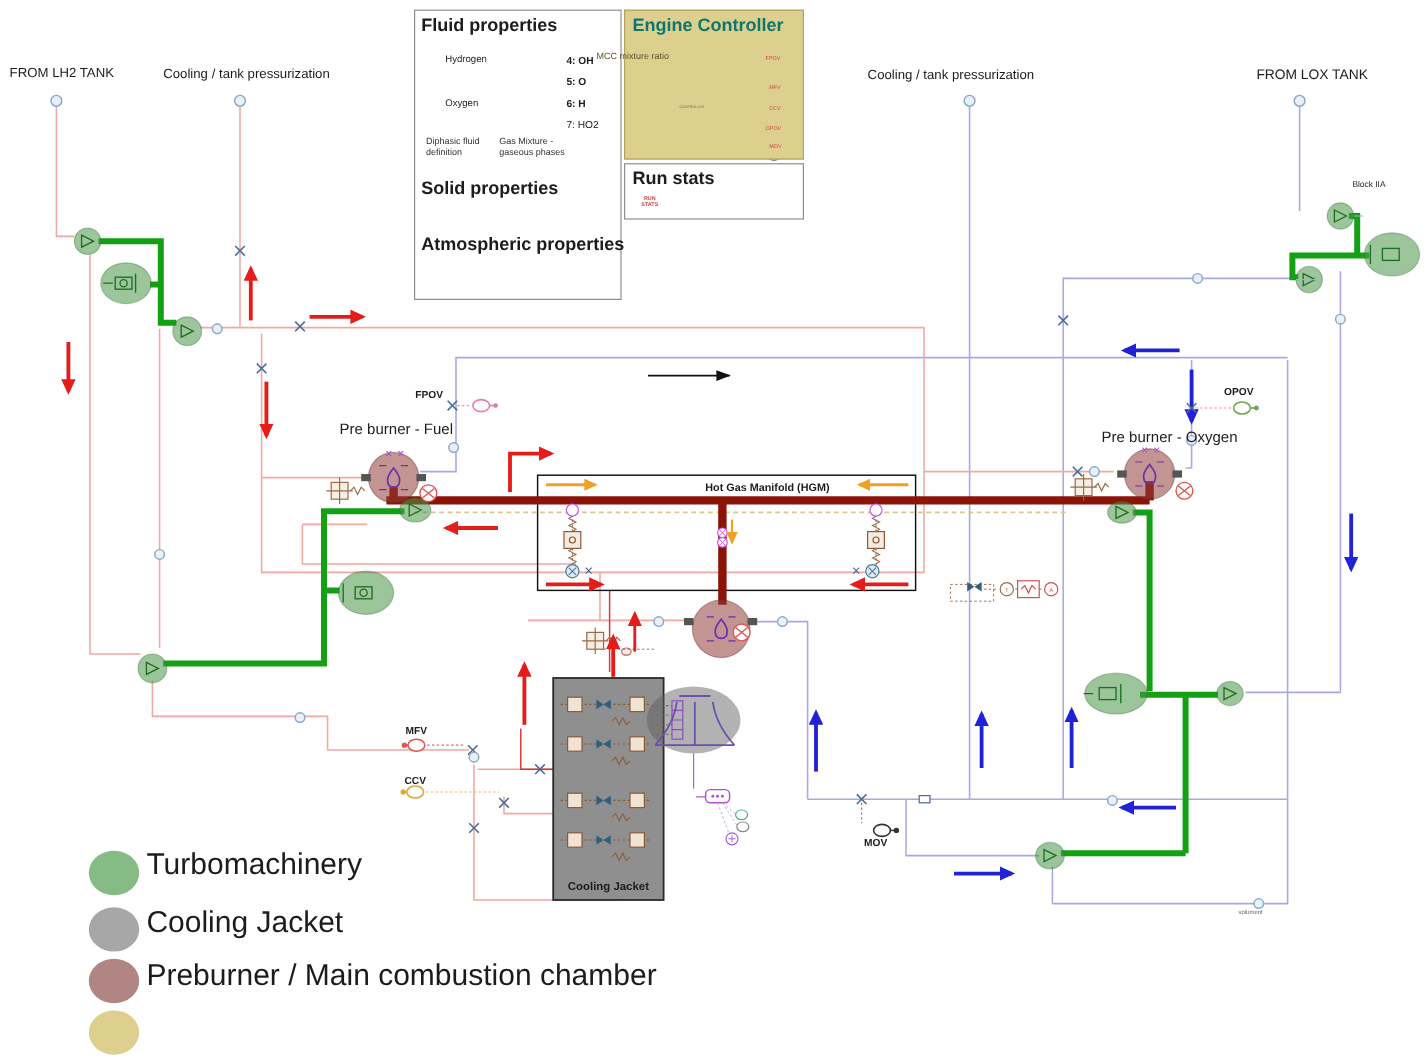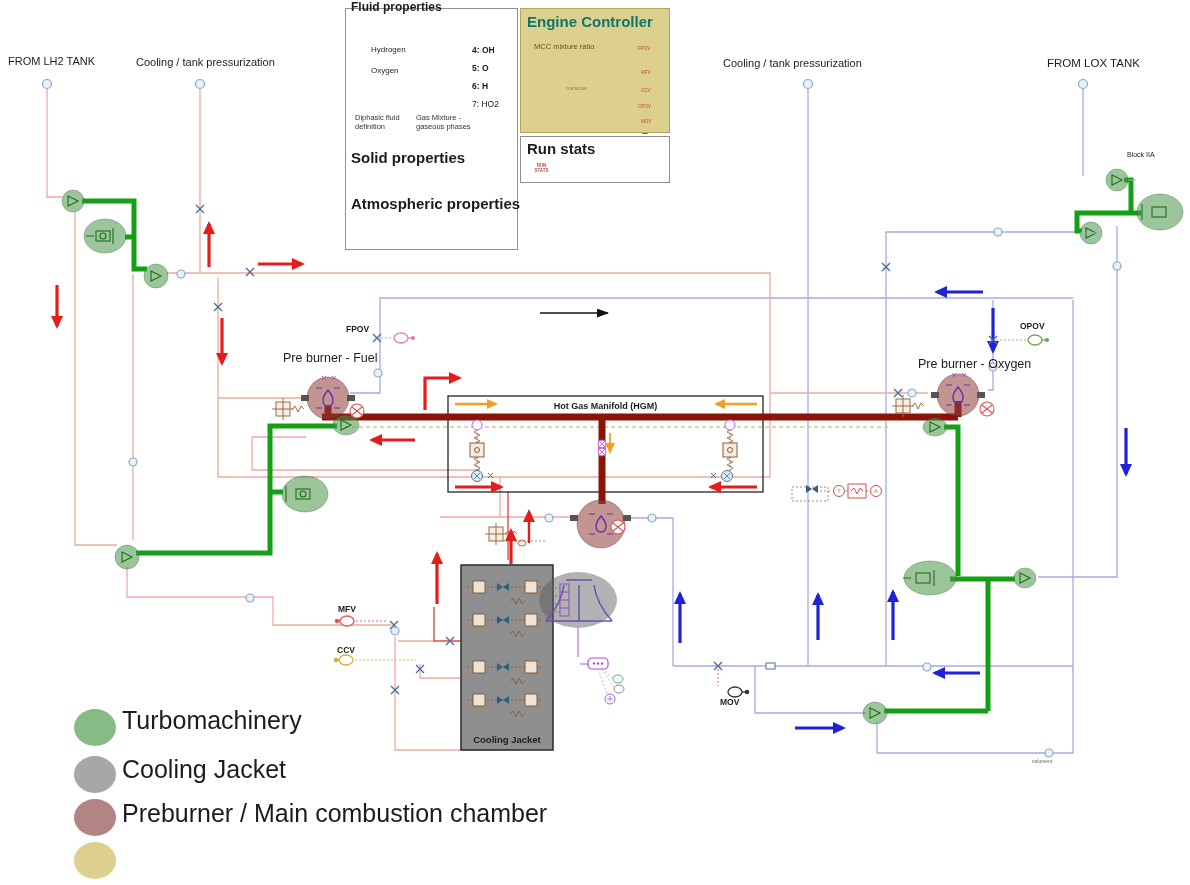--- a/index.html
+++ b/index.html
@@ -461,41 +461,41 @@
 
 <div class="lbl" style="left:8px;top:55px;font-size:11px;">FROM LH2 TANK</div>
 <div class="lbl" style="left:136px;top:56px;font-size:11px;">Cooling / tank pressurization</div>
 <div class="lbl" style="left:723px;top:57px;font-size:11px;">Cooling / tank pressurization</div>
 <div class="lbl" style="left:1047px;top:57px;font-size:11.5px;">FROM LOX TANK</div>
 <div class="lbl" style="left:1127px;top:151px;font-size:7px;">Block IIA</div>
 <div class="lbl" style="left:346px;top:324px;font-size:8.5px;font-weight:bold;">FPOV</div>
 <div class="lbl" style="left:283px;top:351px;font-size:12.5px;">Pre burner - Fuel</div>
 <div class="lbl" style="left:1020px;top:321px;font-size:8.5px;font-weight:bold;">OPOV</div>
 <div class="lbl" style="left:906px;top:357px;font-size:12.5px;margin-left:12px;">Pre burner - Oxygen</div>
-<div class="lbl ctr" style="left:448px;top:401px;width:315px;font-size:9px;font-weight:bold;">Hot Gas Manifold (HGM)</div>
+<div class="lbl ctr" style="left:448px;top:401px;width:315px;font-size:9px;font-weight:bold;padding-left:34px;">Hot Gas Manifold (HGM)</div>
 <div class="lbl" style="left:338px;top:604px;font-size:8.5px;font-weight:bold;">MFV</div>
 <div class="lbl" style="left:337px;top:645px;font-size:8.5px;font-weight:bold;">CCV</div>
 <div class="lbl" style="left:720px;top:697px;font-size:8.5px;font-weight:bold;">MOV</div>
 <div class="lbl ctr" style="left:461px;top:734px;width:92px;font-size:9.5px;font-weight:bold;">Cooling Jacket</div>
 <div class="lbl" style="left:1032px;top:758px;font-size:5px;color:#666;">volument</div>
 
-<div class="lbl" style="left:351px;top:0;font-size:12px;font-weight:bold;">Fluid properties</div>
+<div class="lbl" style="left:351px;top:13px;font-size:15px;font-weight:bold;">Fluid properties</div>
 <div class="lbl" style="left:371px;top:45px;font-size:8px;">Hydrogen</div>
-<div class="lbl" style="left:371px;top:66px;font-size:8px;text-align:center;">Oxygen</div>
+<div class="lbl" style="left:371px;top:81px;font-size:8px;text-align:center;">Oxygen</div>
 <div class="lbl" style="left:472px;top:45px;font-size:8.5px;font-weight:bold;">4: OH</div>
 <div class="lbl" style="left:472px;top:63px;font-size:8.5px;font-weight:bold;">5: O</div>
 <div class="lbl" style="left:472px;top:81px;font-size:8.5px;font-weight:bold;">6: H</div>
 <div class="lbl" style="left:472px;top:99px;font-size:8.5px;font-weight:normal;">7: HO2</div>
 <div class="lbl wrap" style="left:355px;top:114px;width:52px;font-size:7.5px;color:#333;">Diphasic fluid definition</div>
 <div class="lbl wrap" style="left:416px;top:114px;width:66px;font-size:7.5px;color:#333;">Gas Mixture - gaseous phases</div>
 <div class="lbl" style="left:351px;top:149px;font-size:15px;font-weight:bold;">Solid properties</div>
 <div class="lbl" style="left:351px;top:195px;font-size:15px;font-weight:bold;">Atmospheric properties</div>
 
 <div class="lbl" style="left:527px;top:13px;font-size:15px;font-weight:bold;color:#0f766e;">Engine Controller</div>
-<div class="lbl" style="left:534px;top:42px;font-size:7.5px;color:#5f5526;">MCC mixture ratio</div>
+<div class="lbl" style="left:497px;top:42px;font-size:7.5px;color:#5f5526;">MCC mixture ratio</div>
 <div class="lbl ctr" style="left:563px;top:87px;width:27px;font-size:3px;color:#7a6a40;">CONTROLLER</div>
 <div class="lbl" style="left:638px;top:46px;font-size:4.5px;color:#cc4444;">FPOV</div>
 <div class="lbl" style="left:641px;top:70px;font-size:4.5px;color:#cc4444;">MFV</div>
 <div class="lbl" style="left:641px;top:88px;font-size:4.5px;color:#cc4444;">CCV</div>
 <div class="lbl" style="left:638px;top:104px;font-size:4.5px;color:#cc4444;">OPOV</div>
 <div class="lbl" style="left:641px;top:119px;font-size:4.5px;color:#cc4444;">MOV</div>
 
 <div class="lbl" style="left:527px;top:140px;font-size:15px;font-weight:bold;">Run stats</div>
 <div class="lbl ctr wrap" style="left:530px;top:163px;width:23px;font-size:4.5px;font-weight:bold;color:#cc4444;">RUN STATS</div>
 

